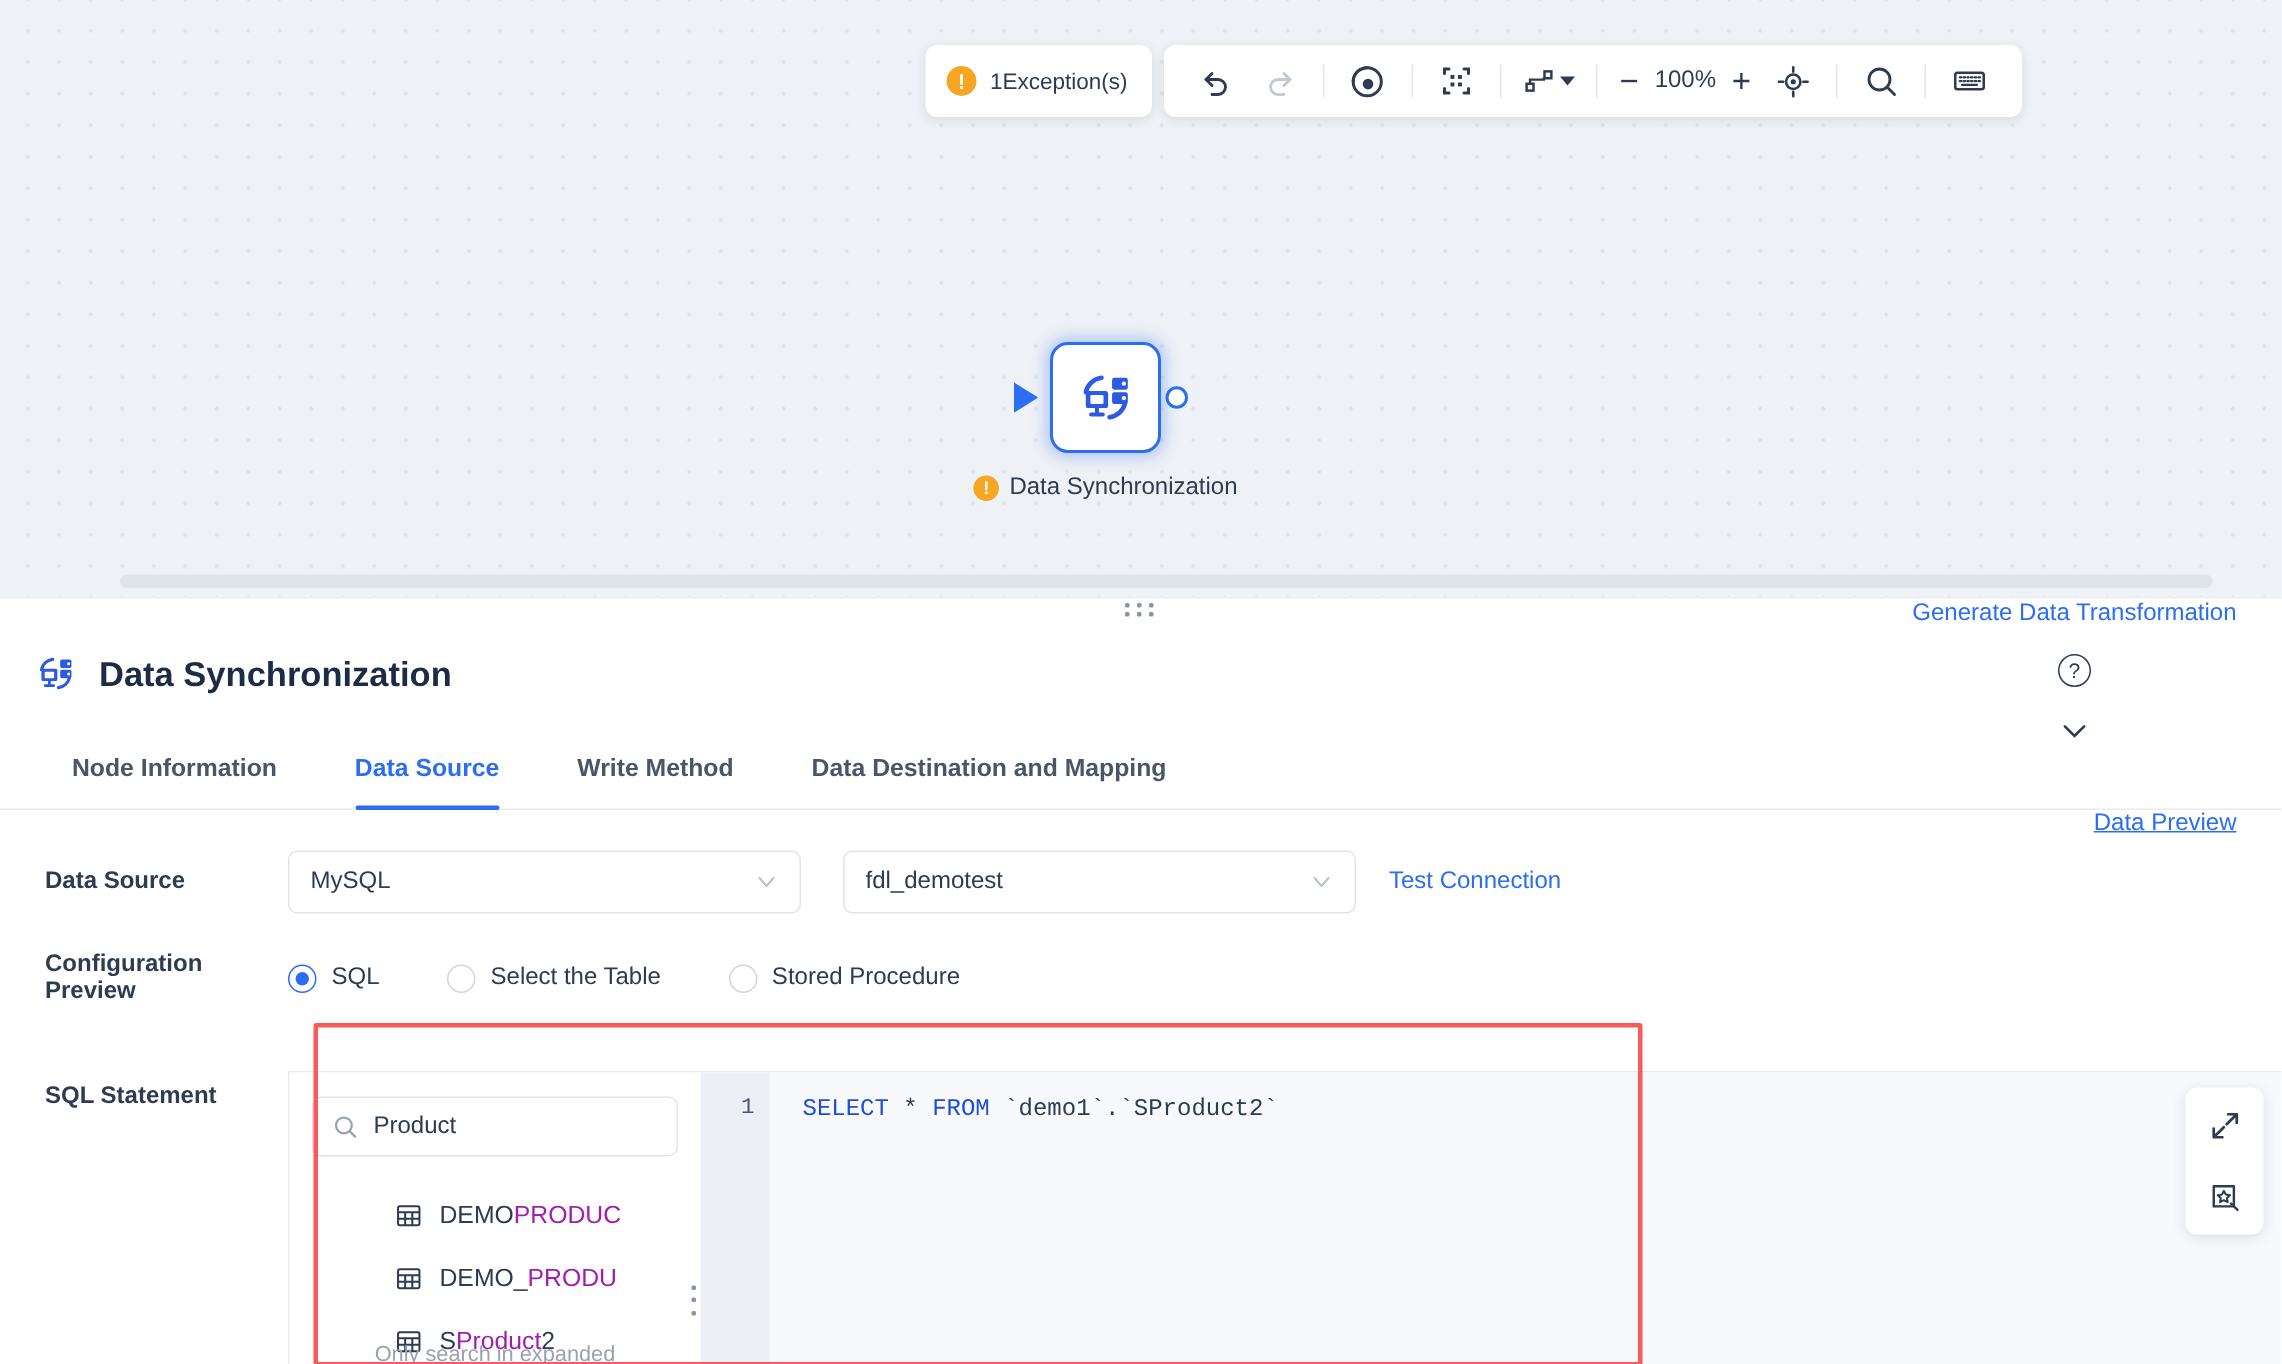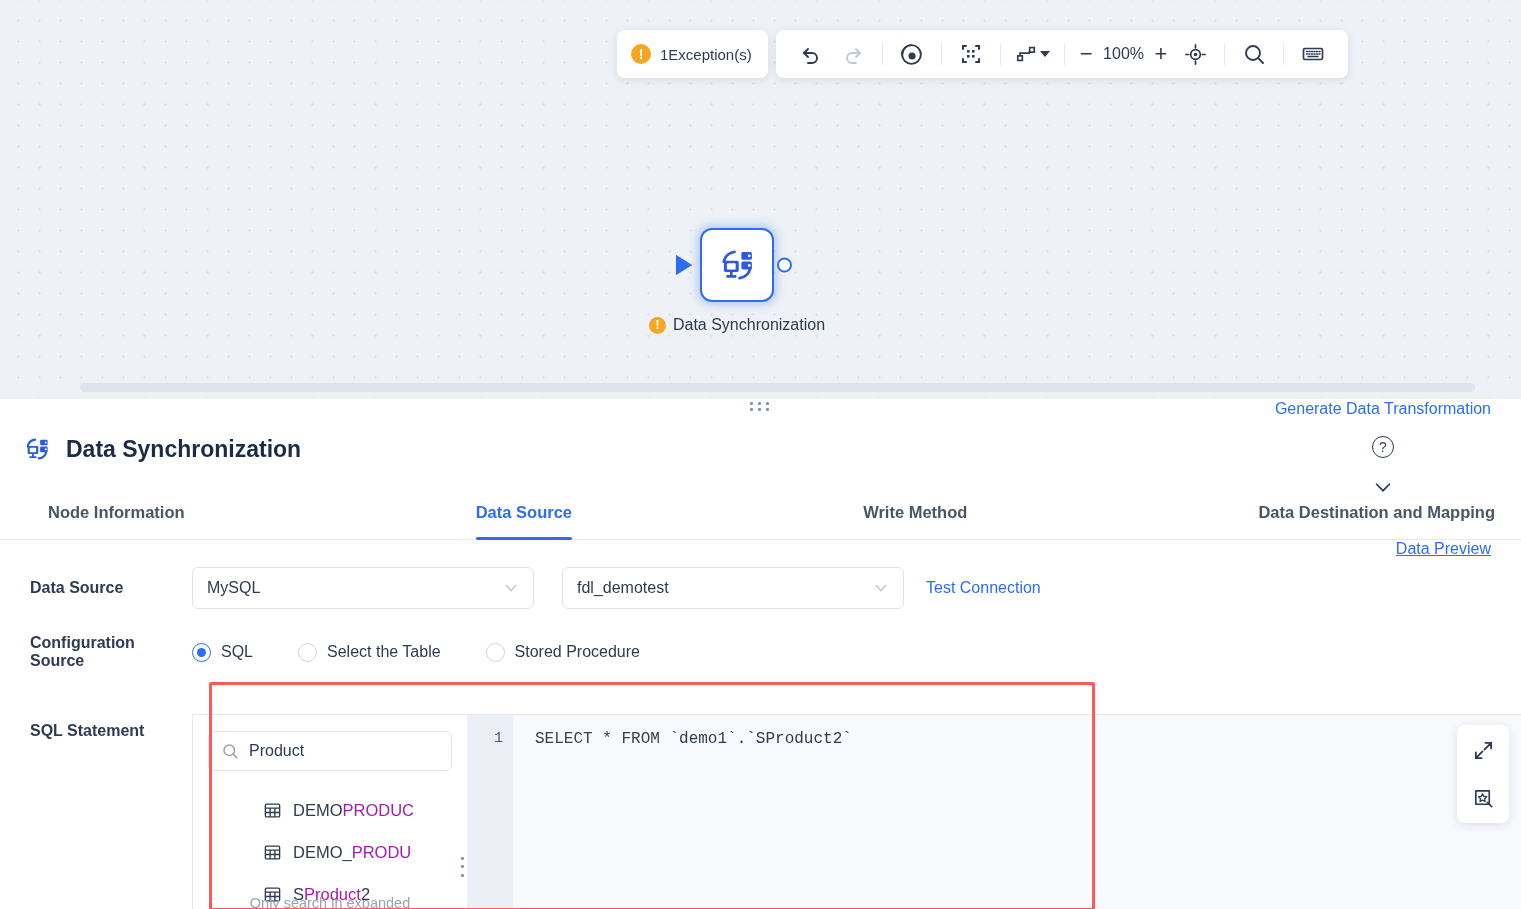--- a/index.html
+++ b/index.html
@@ -130,21 +130,21 @@
   .circle-q {
     width: 22px; height: 22px; border-radius: 50%; border: 1.5px solid #2f3b52;
     display: flex; align-items: center; justify-content: center;
     font-size: 14px; color: #2f3b52; cursor: pointer;
   }
   #collapse-chevron { cursor: pointer; color:#2f3b52; display:flex; }
 
   
   #tabs {
     height: 56px; display: flex; align-items: center; gap: 0;
-    border-bottom: 1px solid #e8ebf0; padding-left: 22px; justify-content: space-between;
+    border-bottom: 1px solid #e8ebf0; padding-left: 22px;
   }
   .tab {
     font-size: 16.5px; font-weight: bold; color: #4a5668;
     padding: 0 26px; height: 56px; line-height: 56px;
     cursor: pointer; position: relative; white-space: nowrap;
   }
   .tab.active { color: #2c6ef2; }
   .tab.active::after {
     content: ""; position: absolute; left: 26px; right: 26px; bottom: 0;
     height: 3px; background: #2c6ef2; border-radius: 2px;
@@ -220,21 +220,21 @@
   #gutter {
     width: 45px; flex: none; background: #eceff5; color: #4a5668;
     font-family: "Liberation Mono", monospace; font-size: 15px;
     text-align: right; padding: 15px 10px 0 0;
   }
   #code {
     flex: 1; padding: 15px 0 0 22px;
     font-family: "Liberation Mono", monospace; font-size: 16px;
     color: #2f3b52; white-space: pre;
   }
-  #code .kw { color: #404040; text-align: right; }
+  #code .kw { color: #1d4ed8; text-align: right; }
   #editor-tools {
     position: absolute; right: 12px; top: 10px;
     width: 52px; background: #fff; border-radius: 8px;
     box-shadow: 0 2px 9px rgba(31,45,72,.12);
     display: flex; flex-direction: column; align-items: center;
     padding: 12px 0; gap: 22px;
   }
   .ed-btn { width: 26px; height: 26px; display: flex; align-items: center; justify-content: center; cursor: pointer; color:#2f3b52; }
 
   
@@ -416,21 +416,21 @@
               <path d="M5 8l7 8 7-8"></path>
             </svg>
         </span>
       </div>
       <div style="width:22px"></div>
       <div class="link-btn">Test Connection</div>
       <div id="data-preview" class="link-btn" style="position:absolute;right:30px;">Data Preview</div>
     </div>
 
     <div class="row" style="height:72px;">
-      <div class="row-label">Configuration Source</div>
+      <div class="row-label">Configuration Preview</div>
       <div class="radio-group">
         <div class="radio-item">
           <span class="radio checked"></span>
           <span class="radio-label">SQL</span>
         </div>
         <div class="radio-item">
           <span class="radio"></span>
           <span class="radio-label">Select the Table</span>
         </div>
         <div class="radio-item">

